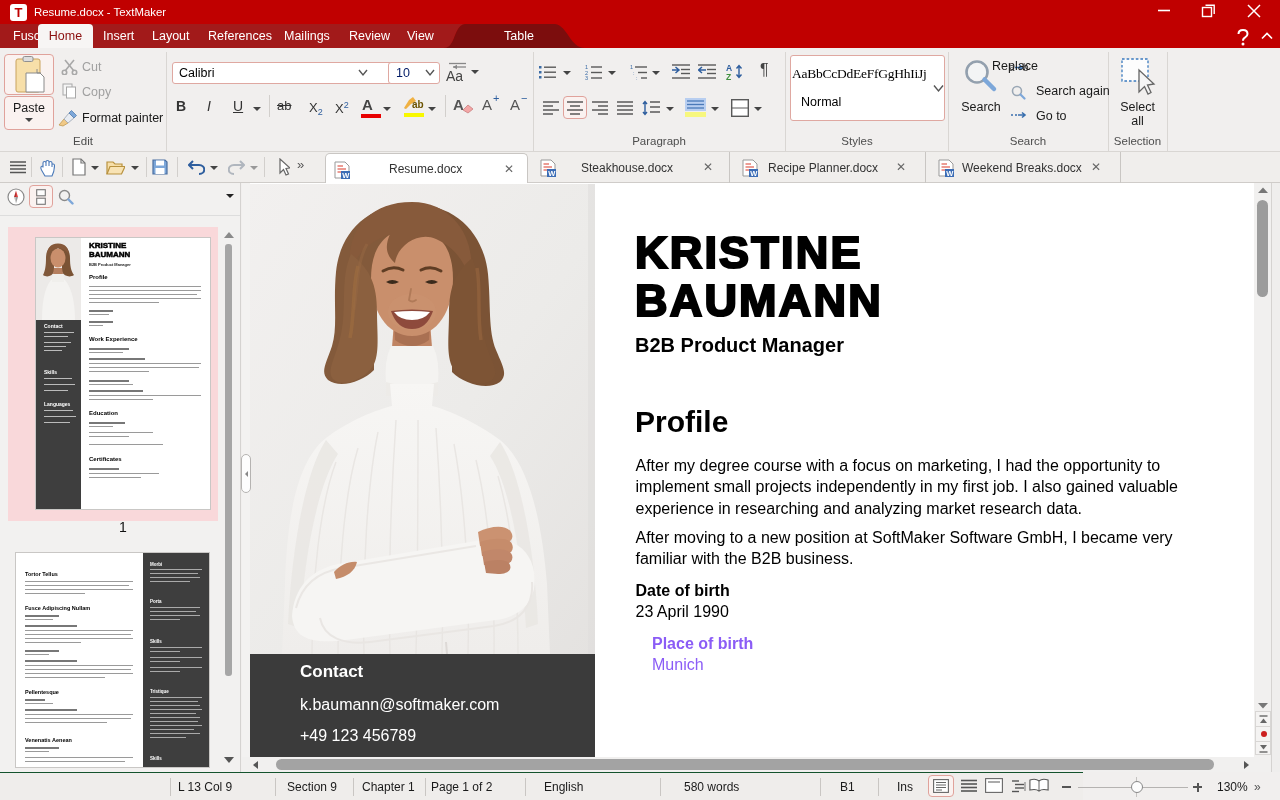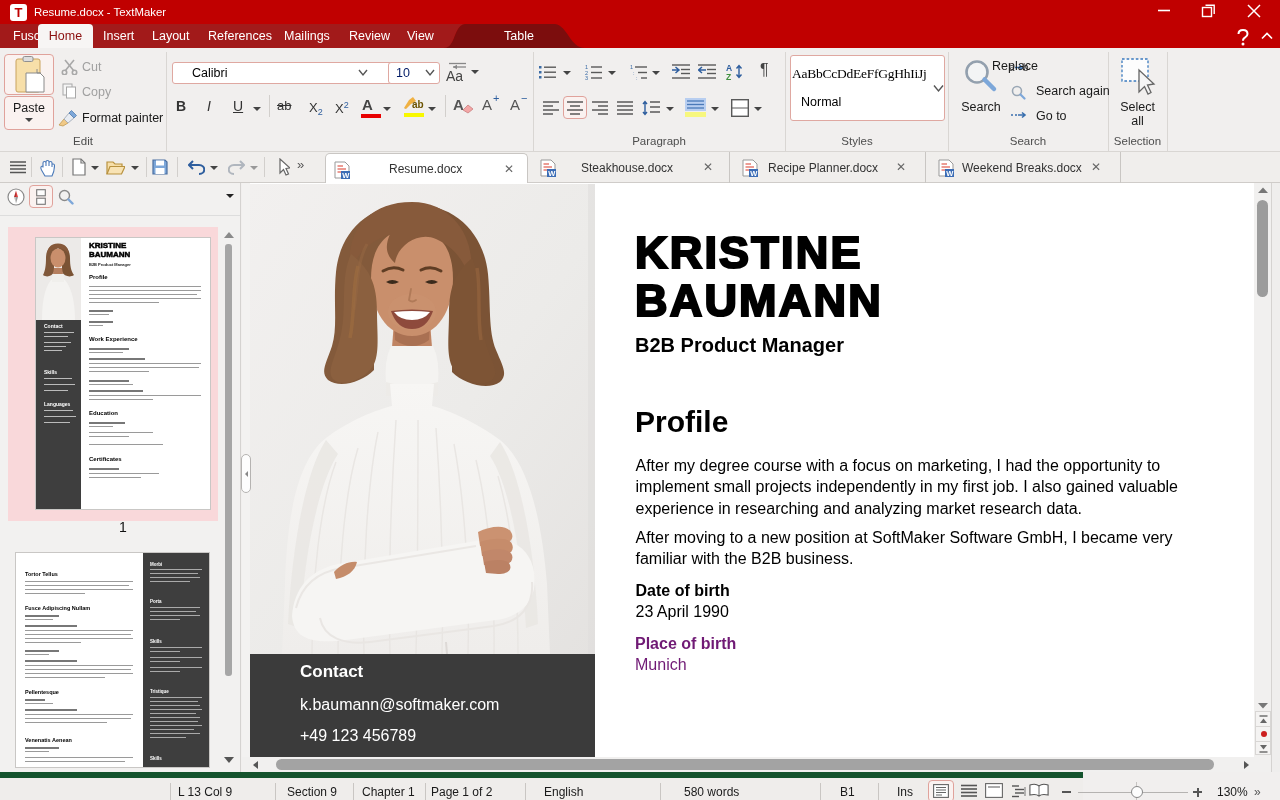--- a/index.html
+++ b/index.html
@@ -50,21 +50,21 @@
   #contactbox { left:8px; top:471px; width:345px; height:103px; background:#3b3b3b; color:#fff; }
 
   
   #vscroll { left:1254px; top:183px; width:17px; height:589px; background:#f1f0ef; }
   #vthumb { left:3px; top:17px; width:11px; height:97px; background:#9c9c9c; border-radius:6px; }
   #hscroll { left:242px; top:757px; width:1012px; height:15px; background:#f1f0ef; }
   #hthumb { left:34px; top:2px; width:938px; height:11px; background:#a3a3a3; border-radius:6px; }
   #rightstrip { left:1271px; top:183px; width:9px; height:589px; background:#efeeed; border-left:1px solid #d5d3d1; }
 
   
-  #statusbar { left:0; top:772px; width:1083px; height:28px; background:#efedeb; border-top:6px solid #14532d; font-size:12px; color:#1a1a1a; }
+  #statusbar { left:0; top:772px; width:1083px; height:28px; background:#efedeb; border-top:1px solid #14532d; font-size:12px; color:#1a1a1a; }
   .ssep { position:absolute; top:5px; width:1px; height:18px; background:#c9c6c3; }
   .sitem { position:absolute; top:7px; }
 </style>
 </head>
 <body>
 <div id="app">
   <div class="abs" id="titlebar">
     <div class="abs" id="tmicon">T</div>
     <div class="abs" id="titletext">Resume.docx - TextMaker</div>
     <svg class="abs" style="left:1157px;top:0" width="14" height="24">
@@ -145,21 +145,21 @@
       </svg>
       <div class="btxt gray" style="left:82px;top:37px;">Copy</div>
       <svg class="abs" style="left:58px;top:62px" width="20" height="17" viewBox="0 0 20 17">
         <path d="M1,15 L6,9 L10,13 L5,16 Z" fill="#f0c987" stroke="#c09a53" stroke-width="0.8"></path>
         <path d="M6,9 L11,3 L16,8 L10,13 Z" fill="#e8ecf2" stroke="#9aa4b2" stroke-width="0.8"></path>
         <path d="M11,3 L13.5,0.5 L18.5,5.5 L16,8 Z" fill="#7da7d9" stroke="#5580b0" stroke-width="0.8"></path>
       </svg>
       <div class="btxt" style="left:82px;top:63px;">Format painter</div>
     </div>
     <div id="ribbon-char">
-      <div class="combo" style="left:172px;top:14px;width:234px;height:22px;line-height:21px;padding-left:19px;">Calibri</div>
+      <div class="combo" style="left:172px;top:14px;width:234px;height:22px;line-height:21px;padding-left:6px;">Calibri</div>
       <svg class="abs" style="left:358px;top:21px" width="10" height="8">
           <path d="M1,1 L5,6 L9,1" stroke="#555" stroke-width="1.4" fill="none"></path>
         </svg>
       <div class="combo" style="left:388px;top:14px;width:52px;height:22px;line-height:21px;padding-left:7px;color:#001a66;">10</div>
       <svg class="abs" style="left:425px;top:21px" width="10" height="8">
           <path d="M1,1 L5,6 L9,1" stroke="#555" stroke-width="1.4" fill="none"></path>
         </svg>
       <svg class="abs" style="left:446px;top:14px" width="22" height="21" viewBox="0 0 22 21">
         <path d="M3,1.5 L20,1.5" stroke="#888" stroke-width="1.3"></path>
         <path d="M7,5 L20,5" stroke="#888" stroke-width="1.3"></path>
@@ -713,21 +713,21 @@
       <div style="position:absolute;left:50px;top:8px;font-size:17px;font-weight:bold;">Contact</div>
       <div style="position:absolute;left:50px;top:42px;font-size:16px;">k.baumann@softmaker.com</div>
       <div style="position:absolute;left:50px;top:73px;font-size:16px;">+49 123 456789</div>
     </div>
     <div class="abs" id="bigname" style="left:393px;top:46px;font-size:45px;line-height:48px;font-weight:bold;color:#000;letter-spacing:2.2px;-webkit-text-stroke:2.2px #000;">KRISTINE<br>BAUMANN</div>
     <div class="abs" style="left:393px;top:151px;font-size:20px;font-weight:bold;color:#000;">B2B Product Manager</div>
     <div class="abs" style="left:393px;top:222px;font-size:30px;font-weight:bold;color:#000;">Profile</div>
     <div class="abs" style="left:393.5px;top:272px;width:552px;font-size:16px;line-height:21.3px;color:#000;">After my degree course with a focus on marketing, I had the opportunity to implement small projects independently in my first job. I also gained valuable experience in researching and analyzing market research data.</div>
     <div class="abs" style="left:393.5px;top:344px;width:552px;font-size:16px;line-height:21.3px;color:#000;">After moving to a new position at SoftMaker Software GmbH, I became very familiar with the B2B business.</div>
     <div class="abs" style="left:393.5px;top:397px;font-size:16px;line-height:21.3px;color:#000;"><b>Date of birth</b><br>23 April 1990</div>
-    <div class="abs" style="left:393px;top:450px;font-size:16px;line-height:21.3px;color:#701a75;"><b>Place of birth</b><br>Munich</div>
+    <div class="abs" style="left:410px;top:450px;font-size:16px;line-height:21.3px;color:#8b5cf6;"><b>Place of birth</b><br>Munich</div>
   </div>
 
   <div class="abs" id="vscroll">
     <svg class="abs" style="left:3px;top:3px" width="12" height="9">
         <path d="M1,7 L6,1.5 L11,7 Z" fill="#777"></path>
       </svg>
     <div class="abs" id="vthumb"></div>
     <svg class="abs" style="left:3px;top:518px" width="12" height="9">
         <path d="M1,2 L11,2 L6,7.5 Z" fill="#777"></path>
       </svg>

